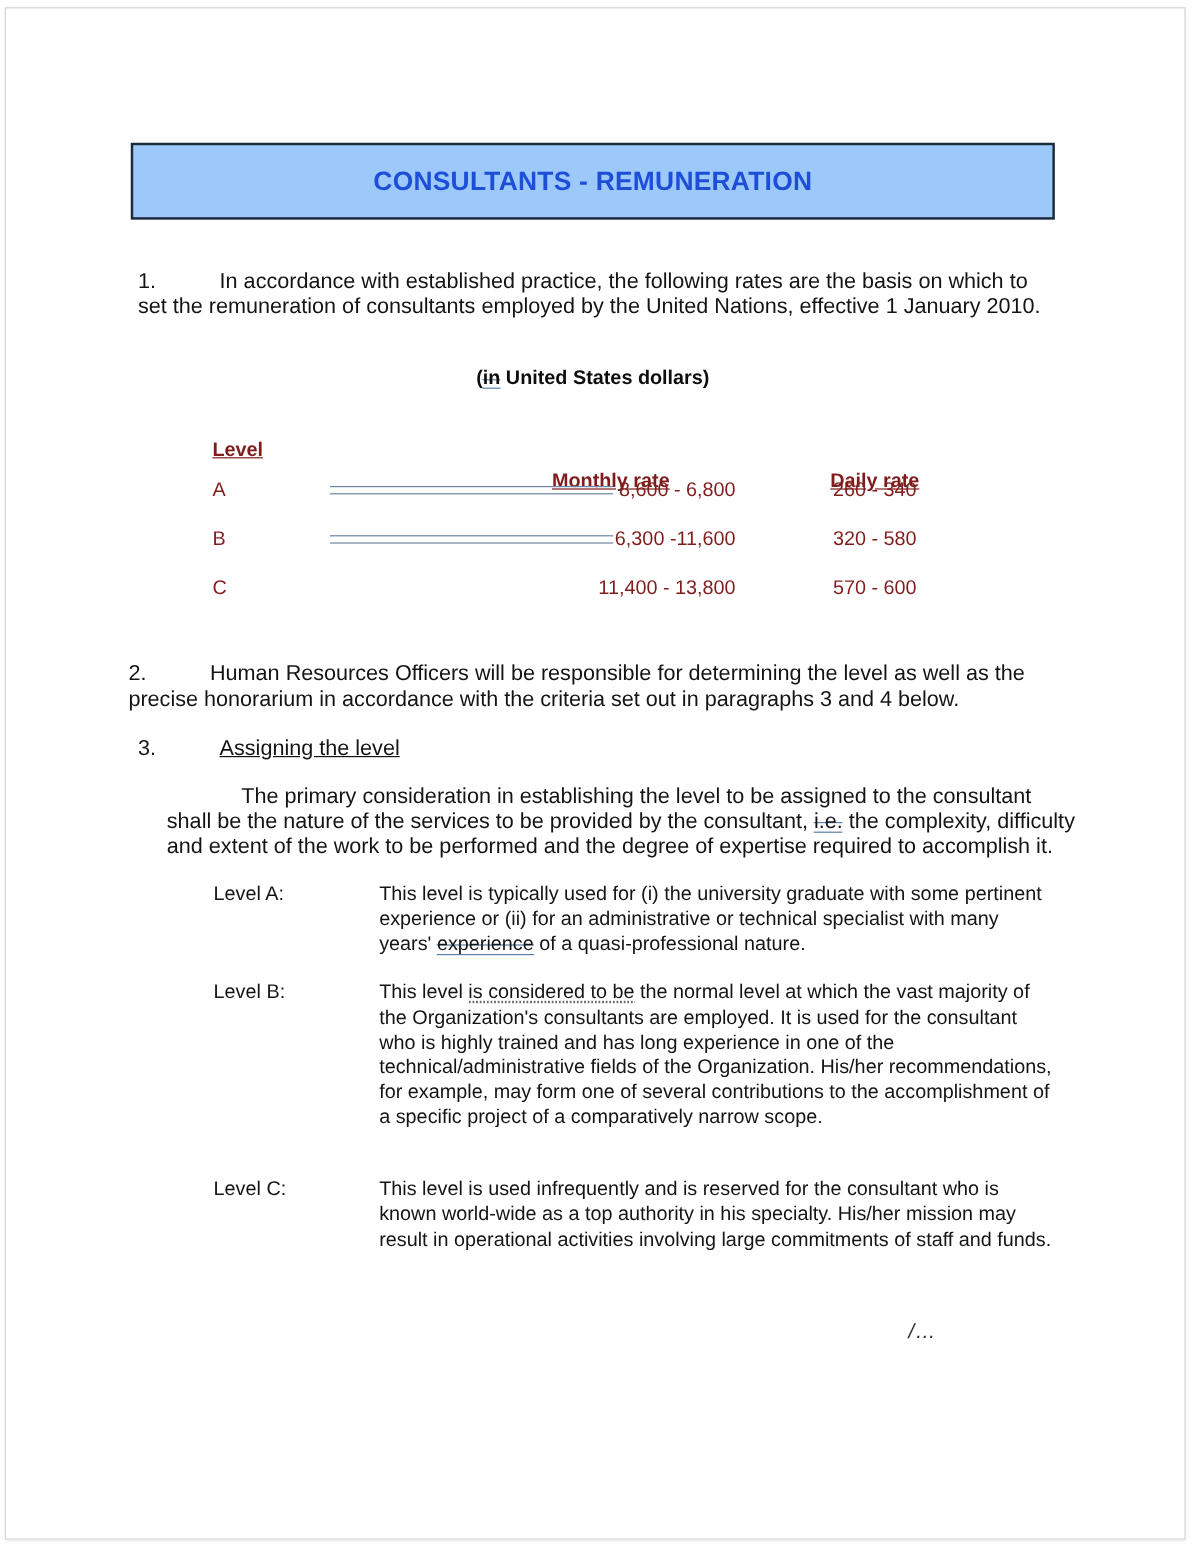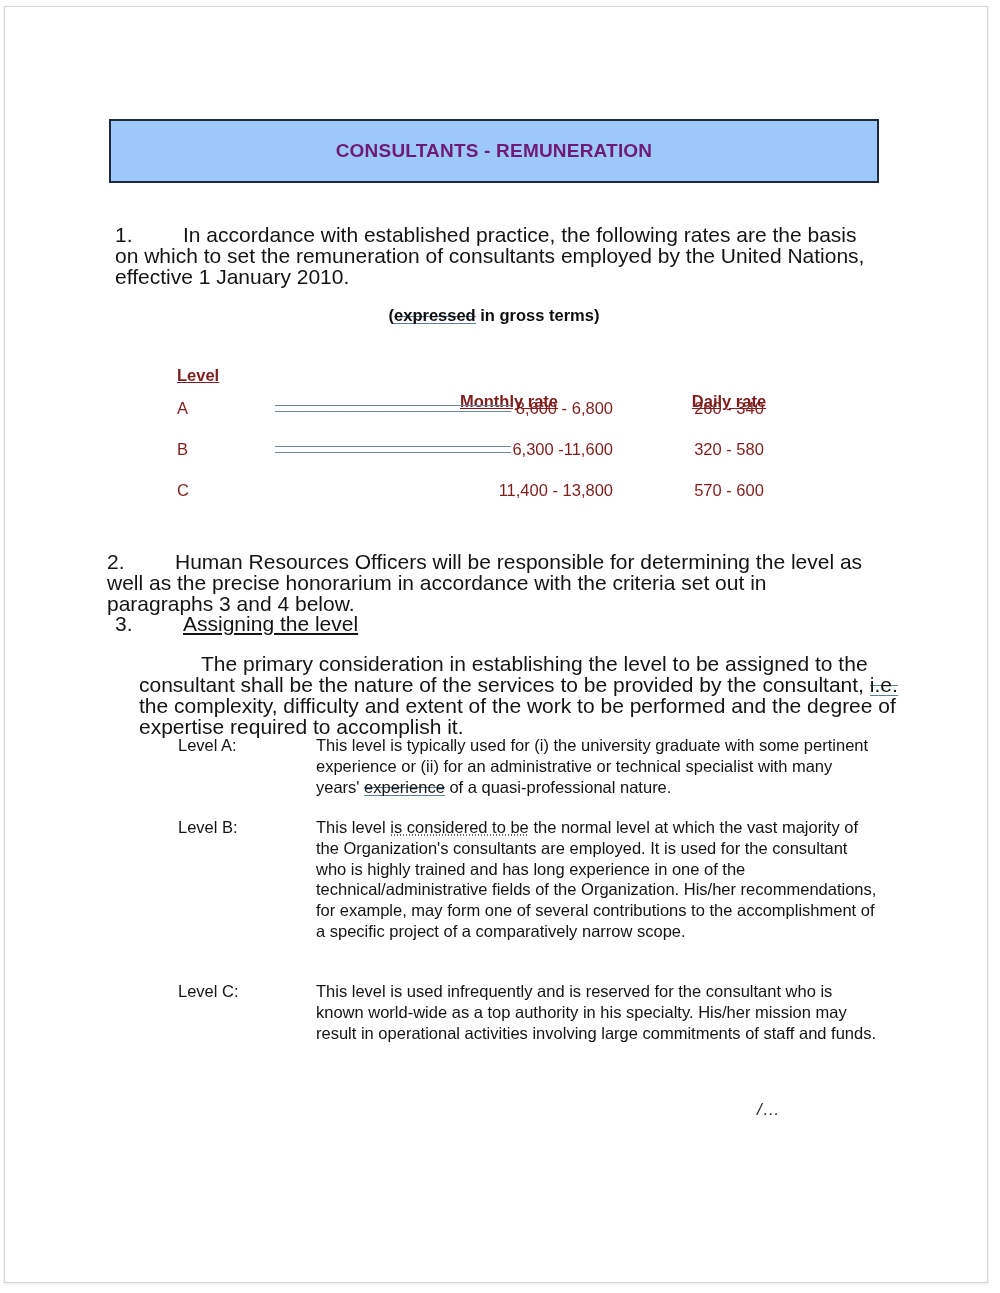--- a/index.html
+++ b/index.html
@@ -44,30 +44,30 @@
     width: 770px;
     height: 64px;
     background: #9CC9F9;
     border: 2px solid #1f2a38;
     box-sizing: border-box;
     display: flex;
     align-items: center;
     justify-content: center;
   }
   .banner-title {
-    font-size: 19px;
+    font-size: 22px;
     font-weight: bold;
     letter-spacing: 0.2px;
-    color: #701a75;
+    color: #1d4ed8;
   }
 
   
   .para {
     position: absolute;
-    font-size: 21px;
+    font-size: 18px;
     line-height: 21px;
     color: #141414;
     text-align: left;
   }
   .num {
     display: inline-block;
     width: 68px;
   }
 
   .u { text-decoration: underline; }
@@ -212,21 +212,21 @@
 
   <div class="banner">
     <div class="banner-title">CONSULTANTS - REMUNERATION</div>
   </div>
 
   <div class="para" style="left:115px; top:224px; width:762px;">
     <span class="num">1.</span><span>In accordance with established practice, the following rates are the basis on which to set the remuneration of consultants employed by the United Nations, effective 1 January 2010.</span>
   </div>
 
   <div class="subtitle">
-    <div><span>(</span><span class="mark-both">expressed</span><span> in gross terms</span><span>)</span></div>
+    <div><span>(</span><span class="mark-both">in</span><span> United States dollars</span><span>)</span></div>
   </div>
 
   <div class="rate-table">
 
     <div class="rt-row rt-head">
       <div class="c-level"><span>Level</span></div>
       <div class="c-month"><span>Monthly rate</span></div>
       <div class="c-day"><span>Daily rate</span></div>
     </div>
 

